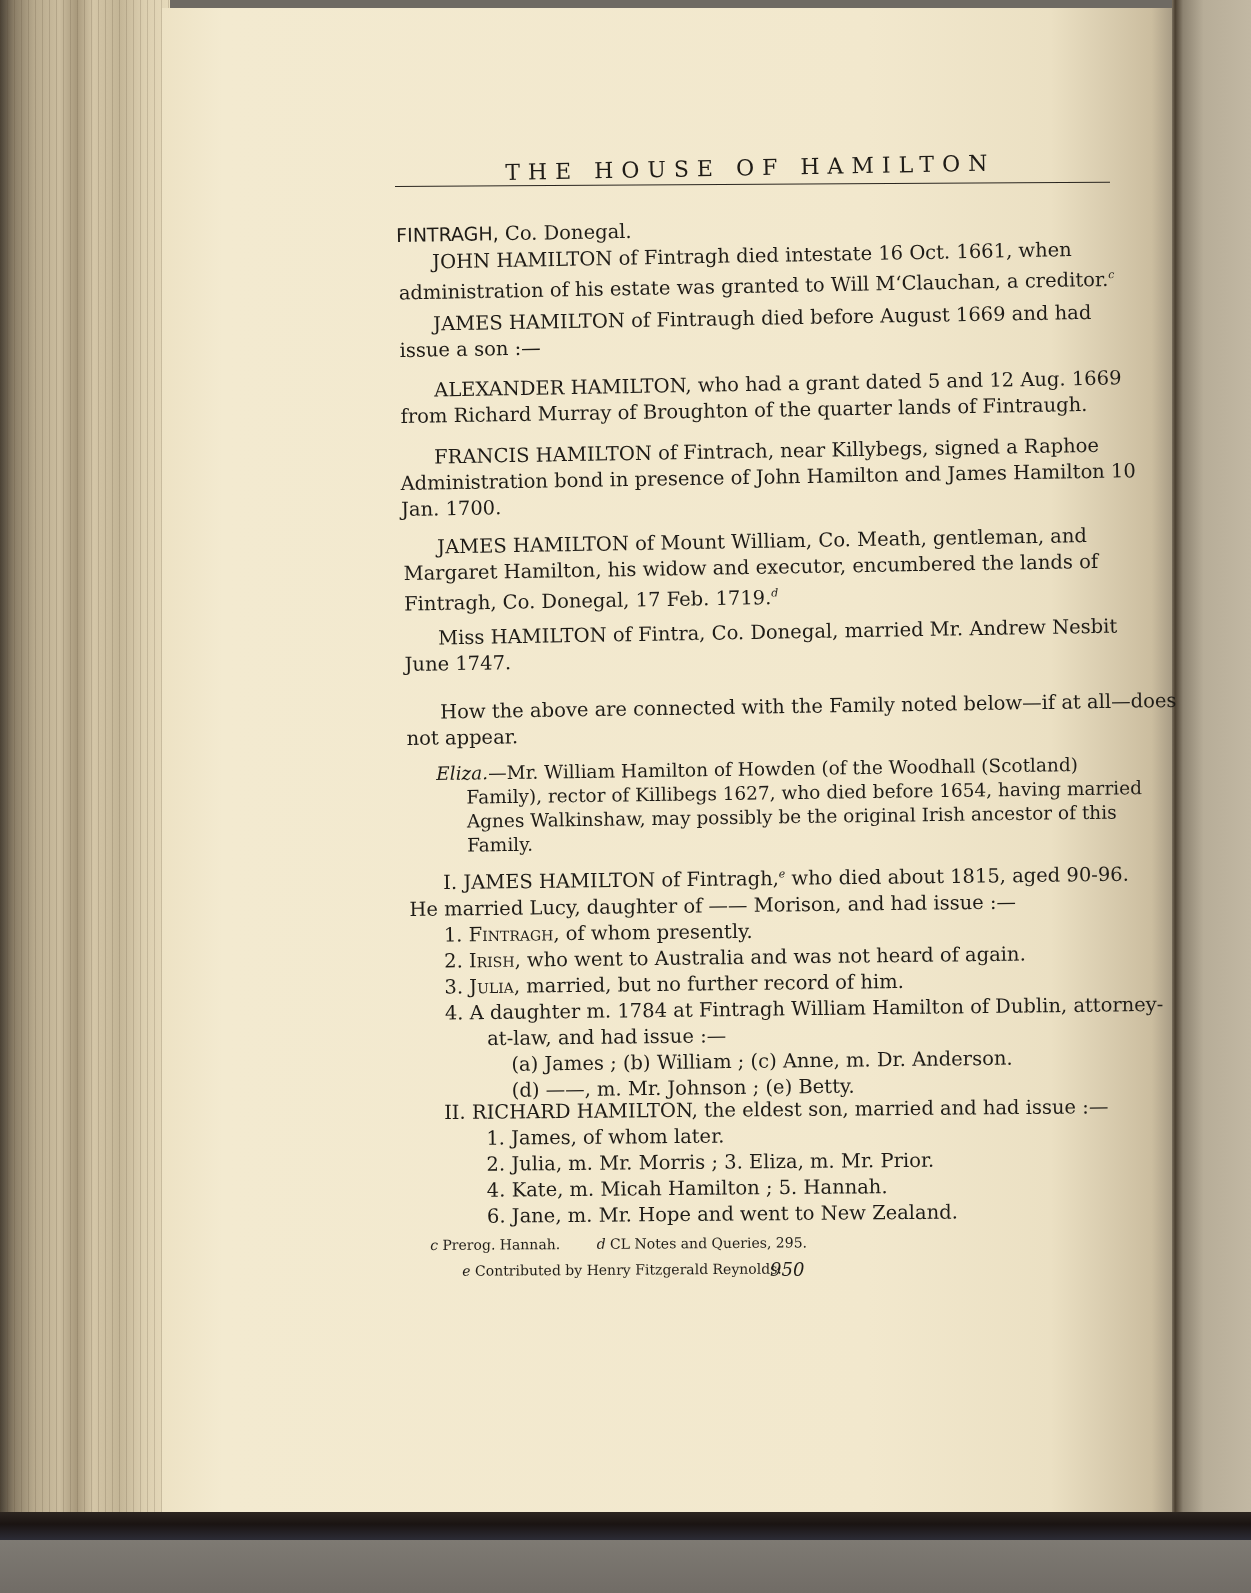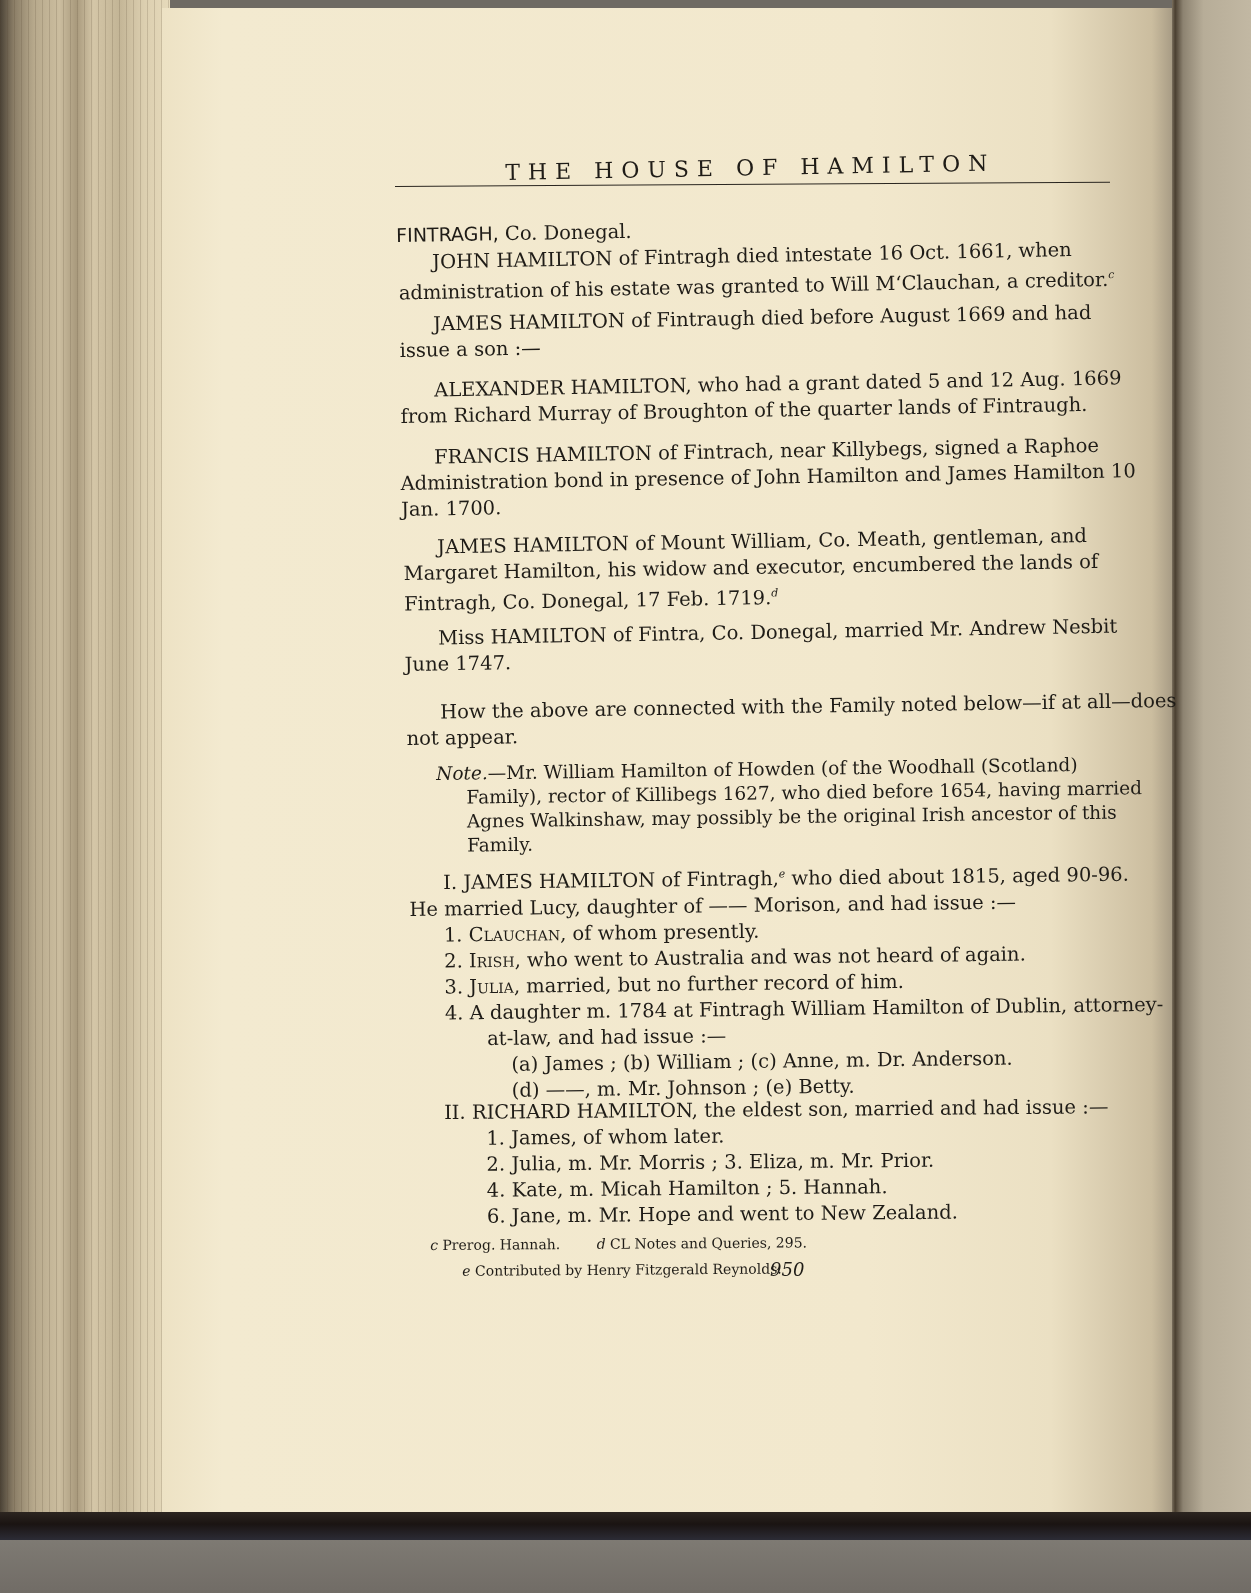--- a/index.html
+++ b/index.html
@@ -100,30 +100,30 @@
     <div class="line ind1">Miss HAMILTON of Fintra, Co. Donegal, married Mr. Andrew Nesbit</div>
     <div class="line">June 1747.</div>
   </div>
 
   <div class="block" style="top:700px;left:406px;transform:rotate(-0.9deg);">
     <div class="line ind1">How the above are connected with the Family noted below—if at all—does</div>
     <div class="line">not appear.</div>
   </div>
 
   <div class="block" style="top:762px;left:436px;font-size:18.5px;line-height:24px;transform:rotate(-0.8deg);">
-    <div class="line"><span class="it">Note.</span><span>—Mr. William Hamilton of Howden (of the Woodhall (Scotland)</span></div>
+    <div class="line"><span class="it">Eliza.</span><span>—Mr. William Hamilton of Howden (of the Woodhall (Scotland)</span></div>
     <div class="line" style="padding-left:30px;">Family), rector of Killibegs 1627, who died before 1654, having married</div>
     <div class="line" style="padding-left:30px;">Agnes Walkinshaw, may possibly be the original Irish ancestor of this</div>
     <div class="line" style="padding-left:30px;">Family.</div>
   </div>
 
   <div class="block" style="top:866px;left:409px;transform:rotate(-0.7deg);">
     <div class="line ind1"><span>I. JAMES HAMILTON of Fintragh,</span><sup>e</sup><span> who died about 1815, aged 90-96.</span></div>
     <div class="line">He married Lucy, daughter of —— Morison, and had issue :—</div>
-    <div class="line ind1"><span>1.</span> <span class="sc">Clauchan</span><span>, of whom presently.</span></div>
+    <div class="line ind1"><span>1.</span> <span class="sc">Fintragh</span><span>, of whom presently.</span></div>
     <div class="line ind1"><span>2.</span> <span class="sc">Irish</span><span>, who went to Australia and was not heard of again.</span></div>
     <div class="line ind1"><span>3.</span> <span class="sc">Julia</span><span>, married, but no further record of him.</span></div>
     <div class="line ind1"><span>4.</span> <span>A daughter m. 1784 at Fintragh William Hamilton of Dublin, attorney-</span></div>
     <div class="line" style="padding-left:76px;">at-law, and had issue :—</div>
     <div class="line" style="padding-left:100px;">(a) James ; (b) William ; (c) Anne, m. Dr. Anderson.</div>
     <div class="line" style="padding-left:100px;">(d) ——, m. Mr. Johnson ; (e) Betty.</div>
   </div>
 
   <div class="block" style="top:1100px;left:444px;transform:rotate(-0.5deg);">
     <div class="line">II. RICHARD HAMILTON, the eldest son, married and had issue :—</div>

